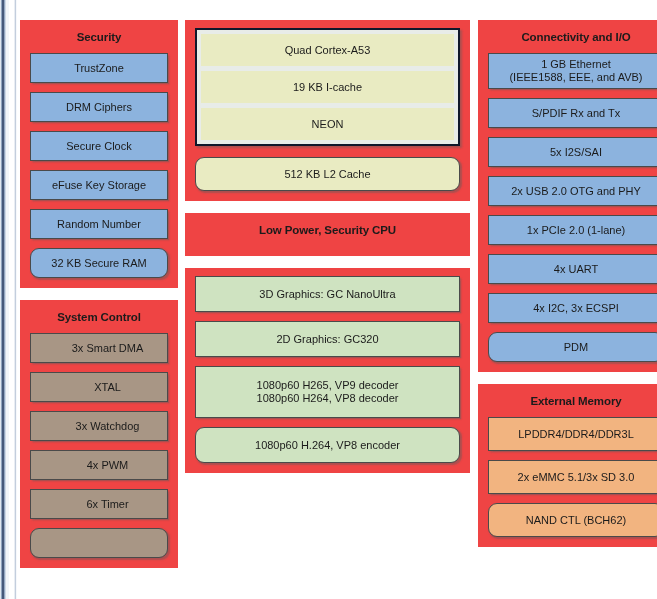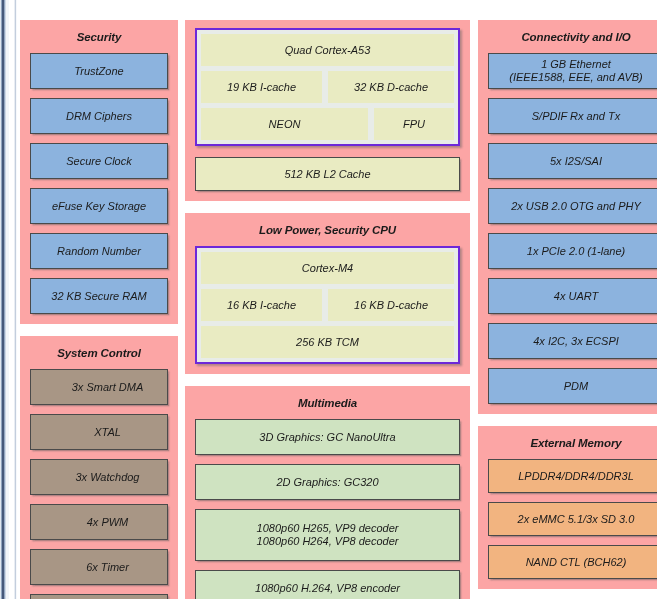--- a/index.html
+++ b/index.html
@@ -48,25 +48,24 @@
   
   .column {
     position: absolute;
     top: 20px;
   }
   #col-left   { left: 3px;   width: 158px; }
   #col-mid    { left: 168px; width: 285px; }
   #col-right  { left: 461px; width: 196px; }
 
   .panel {
-    background: #fca5a5;
+    background: #ef4444;
     padding: 8px 10px 10px 10px;
     box-sizing: border-box;
     margin-bottom: 12px;
-    font-style: italic;
   }
 
   .panel-title {
     text-align: center;
     font-weight: bold;
     font-size: 11.5px;
     color: #1b1b1b;
     letter-spacing: -0.1px;
     margin: 2px 0 9px 0;
     line-height: 14px;
@@ -79,35 +78,35 @@
     text-align: center;
     font-size: 11px;
     color: #1b1b1b;
     line-height: 13px;
     display: flex;
     align-items: center;
     justify-content: center;
     margin-bottom: 9px;
     padding: 2px 3px;
   }
-  .blk:last-child { margin-bottom: 0; }
+  .blk:last-child { margin-bottom: 0; border-radius: 9px; }
 
   .blue   { background: #8cb3de; }
   .brown  { background: #a89685; padding-left: 20px; }
   .green  { background: #cfe3c1; }
   .orange { background: #f2b480; }
   .yellow { background: #e9ebc2; }
-  .h30 { height: 36px; }
+  .h30 { height: 30px; }
   .h34 { height: 34px; }
   .h36 { height: 36px; }
   .h39 { height: 52px; }
 
   
   .cpu-outer {
-    border: 2px solid #6d28d9;
+    border: 2px solid #0f172a;
     box-shadow: 2px 2px 2px rgba(90,90,90,0.45);
     background: #e8ece8;
     padding: 0;
     margin-bottom: 11px;
   }
   .cpu-row {
     display: flex;
     gap: 6px;
     padding: 0 4px;
     margin-bottom: 5px;
@@ -166,50 +165,35 @@
   <div class="column" id="col-mid">
 
     <div class="panel">
 
       <div class="cpu-outer">
         <div class="cpu-row">
           <div class="cpu-cell grow">Quad Cortex-A53</div>
         </div>
         <div class="cpu-row">
           <div class="cpu-cell grow">19 KB I-cache</div>
-          <div class="cpu-cell grow">32 KB D-cache</div>
         </div>
         <div class="cpu-row">
           <div class="cpu-cell w-neon">NEON</div>
-          <div class="cpu-cell w-fpu">FPU</div>
         </div>
       </div>
 
       <div class="blk yellow h34">512 KB L2 Cache</div>
     </div>
 
     <div class="panel">
       <div class="panel-title">Low Power, Security CPU</div>
 
-      <div class="cpu-outer" style="margin-bottom:0;">
-        <div class="cpu-row">
-          <div class="cpu-cell grow">Cortex-M4</div>
-        </div>
-        <div class="cpu-row">
-          <div class="cpu-cell grow">16 KB I-cache</div>
-          <div class="cpu-cell grow">16 KB D-cache</div>
-        </div>
-        <div class="cpu-row">
-          <div class="cpu-cell grow">256 KB TCM</div>
-        </div>
-      </div>
-    </div>
-
-    <div class="panel">
-      <div class="panel-title">Multimedia</div>
+    </div>
+
+    <div class="panel">
       <div class="blk green h36">3D Graphics: GC NanoUltra</div>
       <div class="blk green h36">2D Graphics: GC320</div>
       <div class="blk green h39">
         <div class="two-line">
           <div>1080p60 H265, VP9 decoder</div>
           <div>1080p60 H264, VP8 decoder</div>
         </div>
       </div>
       <div class="blk green h36">1080p60 H.264, VP8 encoder</div>
     </div>

